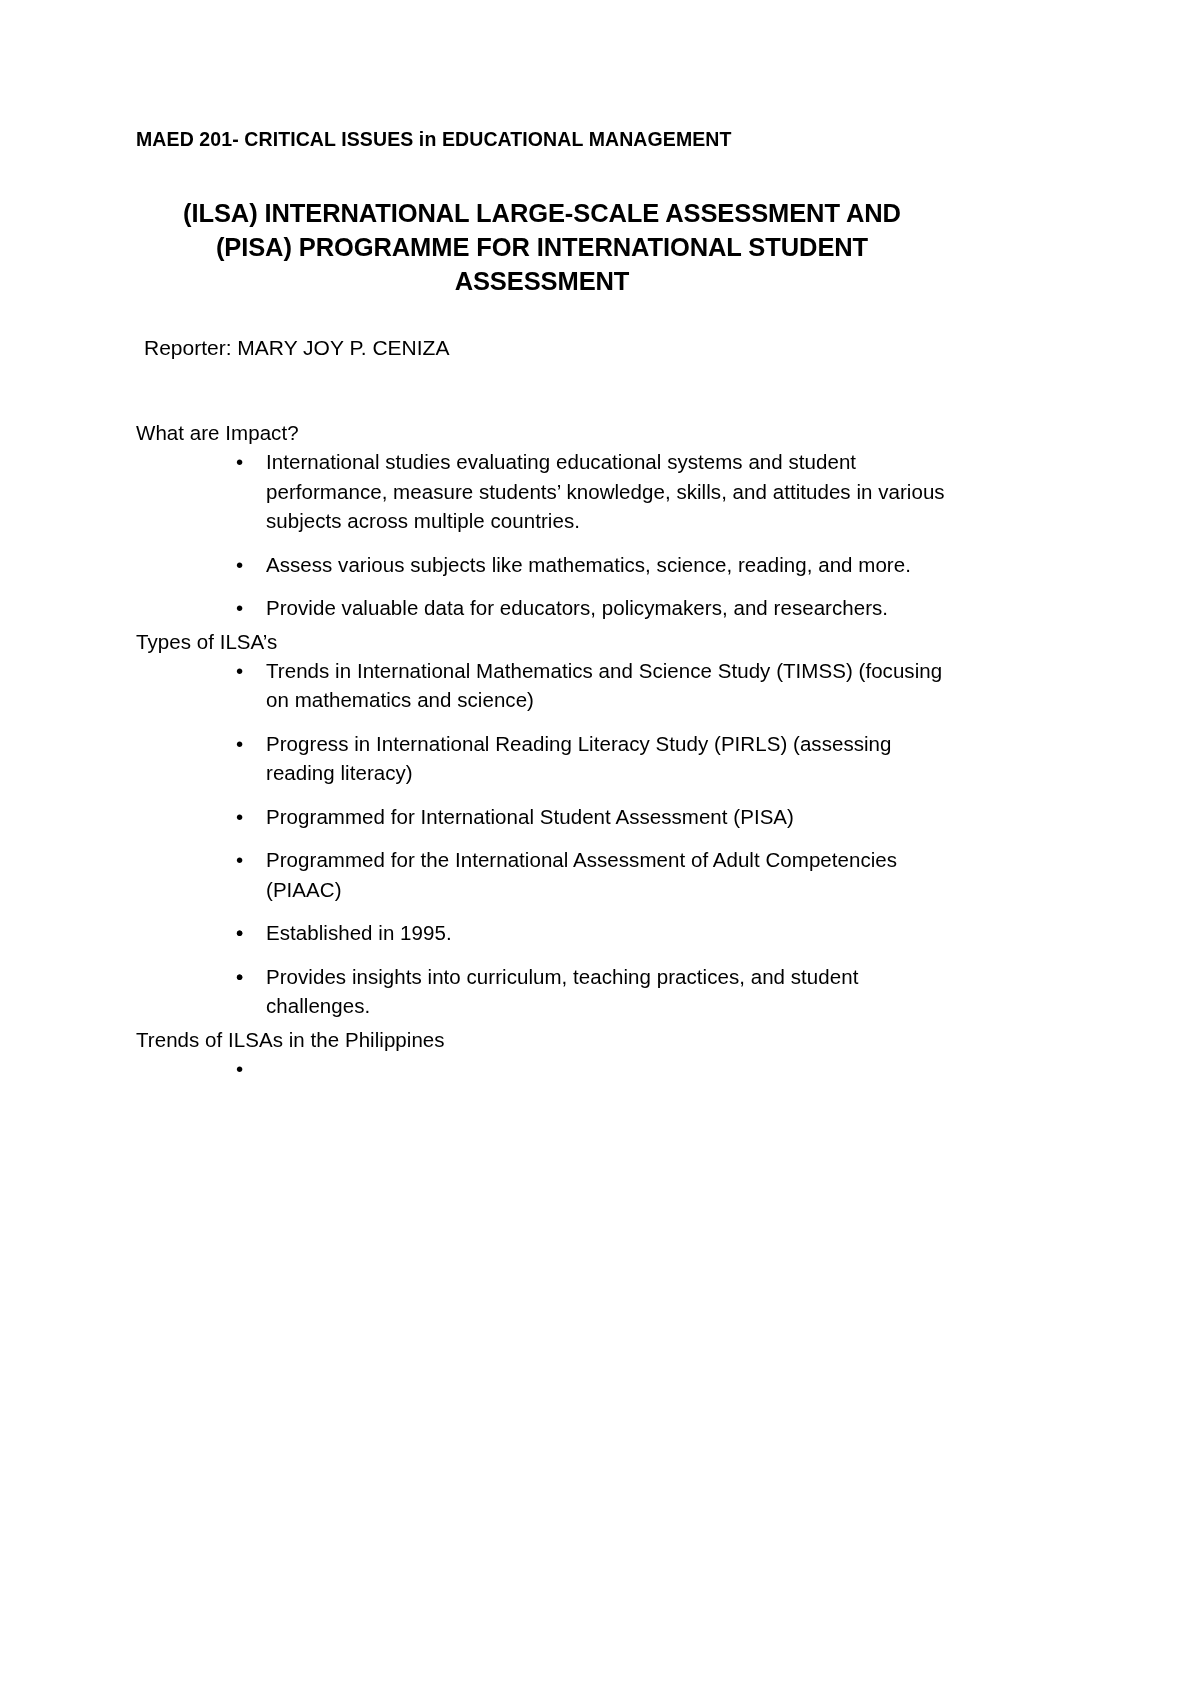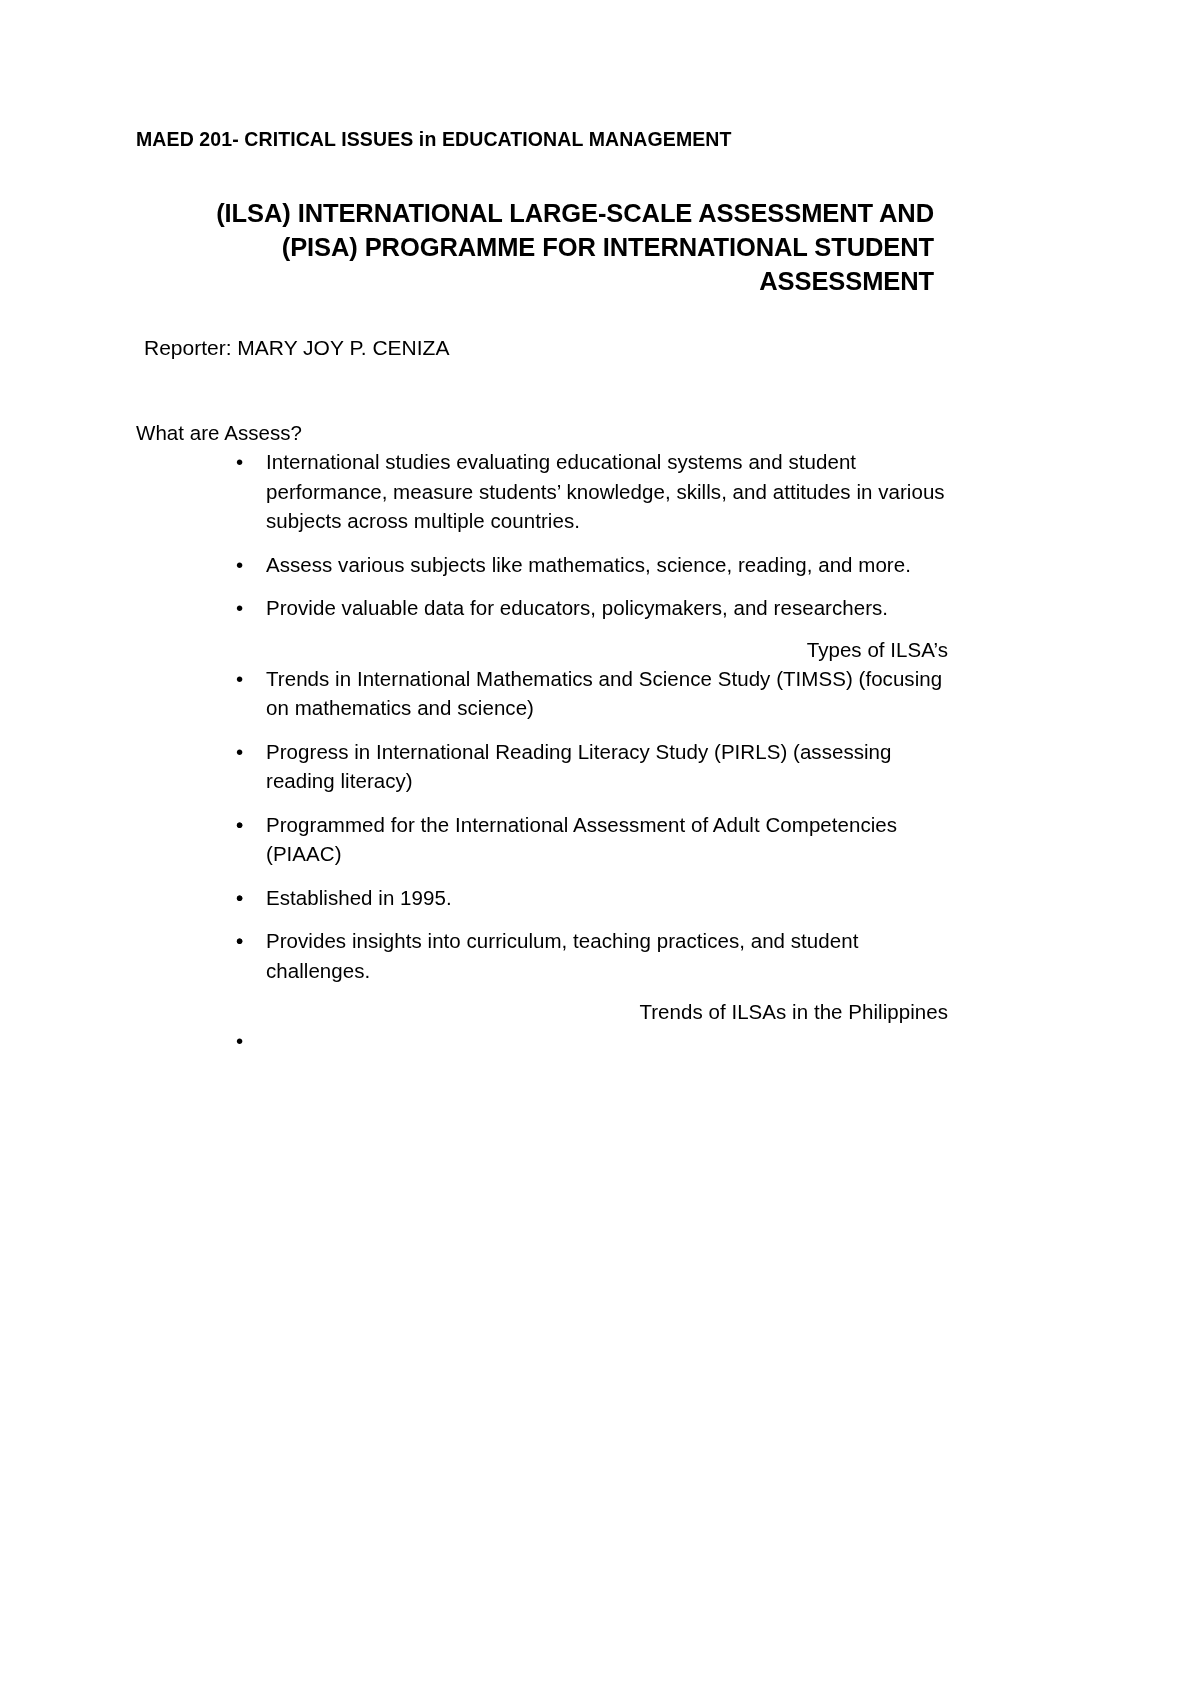--- a/index.html
+++ b/index.html
@@ -32,21 +32,21 @@
     font-size: 19.5px;
     font-weight: bold;
     line-height: 26px;
     letter-spacing: 0.1px;
     margin: 0 0 0 0;
     white-space: nowrap;
   }
   .spacer-1 { height: 44px; }
   
   .doc-title {
-    text-align: right;
+    text-align: center;
     font-size: 25.5px;
     font-weight: 600;
     line-height: 34px;
     letter-spacing: -0.1px;
     margin: 0;
     padding: 0 14px;
   }
   .spacer-2 { height: 28px; }
   
   .reporter {
@@ -86,41 +86,41 @@
   ul.bullets > li:last-child { margin-bottom: 0; }
   ul.bullets > li .bullet-mark {
     position: absolute;
     left: 100px;
     top: 0;
     font-size: 20.5px;
     line-height: 29.5px;
   }
   .block-gap-bottom { margin-bottom: 18px; }
   .list-after-heading { margin-top: 18px; }
-  .heading-after-list { margin-top: 12px; text-align: right; }
+  .heading-after-list { margin-top: 4px; }
 </style>
 </head>
 <body>
 
 <div class="page">
   <div class="content">
 
     <p class="course-line">MAED 201- CRITICAL ISSUES in EDUCATIONAL MANAGEMENT</p>
 
     <div class="spacer-1"></div>
 
     <h1 class="doc-title">(ILSA) INTERNATIONAL LARGE-SCALE ASSESSMENT AND (PISA) PROGRAMME FOR INTERNATIONAL STUDENT ASSESSMENT</h1>
 
     <div class="spacer-2"></div>
 
     <p class="reporter">Reporter: MARY JOY P. CENIZA</p>
 
     <div class="spacer-3"></div>
 
-    <p class="section-heading">What are Assess?</p>
+    <p class="section-heading">What are Impact?</p>
     <ul class="bullets list-after-heading block-gap-bottom">
       <li>
         <span class="bullet-mark">•</span>
         <span>International studies evaluating educational systems and student performance, measure students’ knowledge, skills, and attitudes in various subjects across multiple countries.</span>
       </li>
       <li>
         <span class="bullet-mark">•</span>
         <span>Assess various subjects like mathematics, science, reading, and more.</span>
       </li>
       <li>
@@ -134,20 +134,21 @@
       <li>
         <span class="bullet-mark">•</span>
         <span>Trends in International Mathematics and Science Study (TIMSS) (focusing on mathematics and science)</span>
       </li>
       <li>
         <span class="bullet-mark">•</span>
         <span>Progress in International Reading Literacy Study (PIRLS) (assessing reading literacy)</span>
       </li>
       <li>
         <span class="bullet-mark">•</span>
+        <span>Programmed for International Student Assessment (PISA)</span>
       </li>
       <li>
         <span class="bullet-mark">•</span>
         <span>Programmed for the International Assessment of Adult Competencies (PIAAC)</span>
       </li>
       <li>
         <span class="bullet-mark">•</span>
       </li>
     </ul>
 

